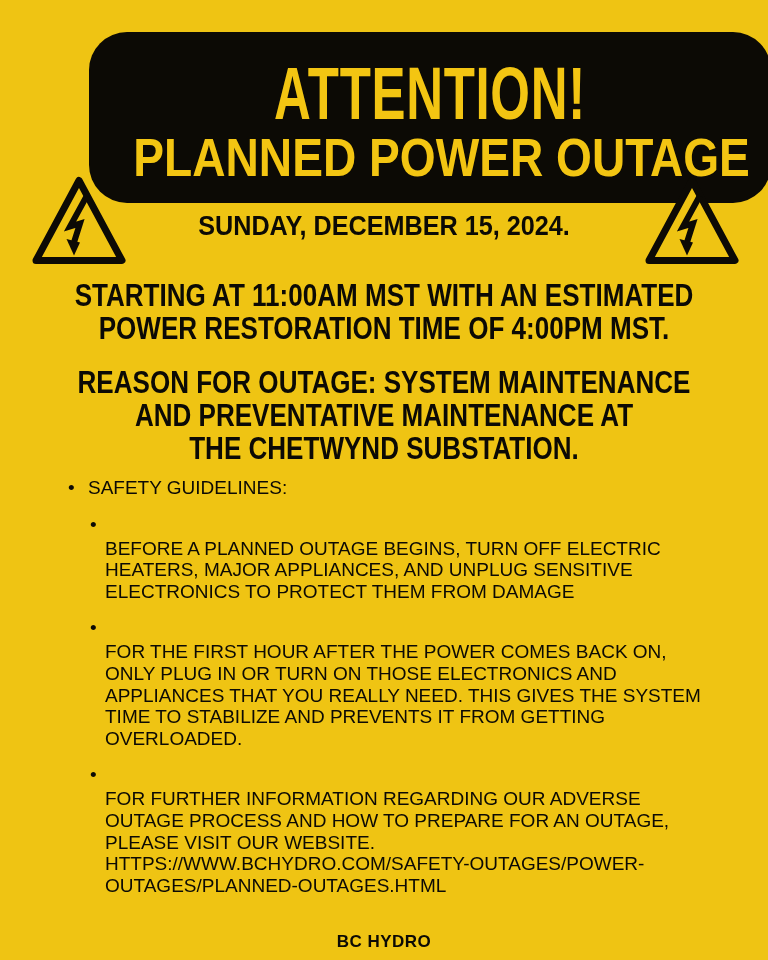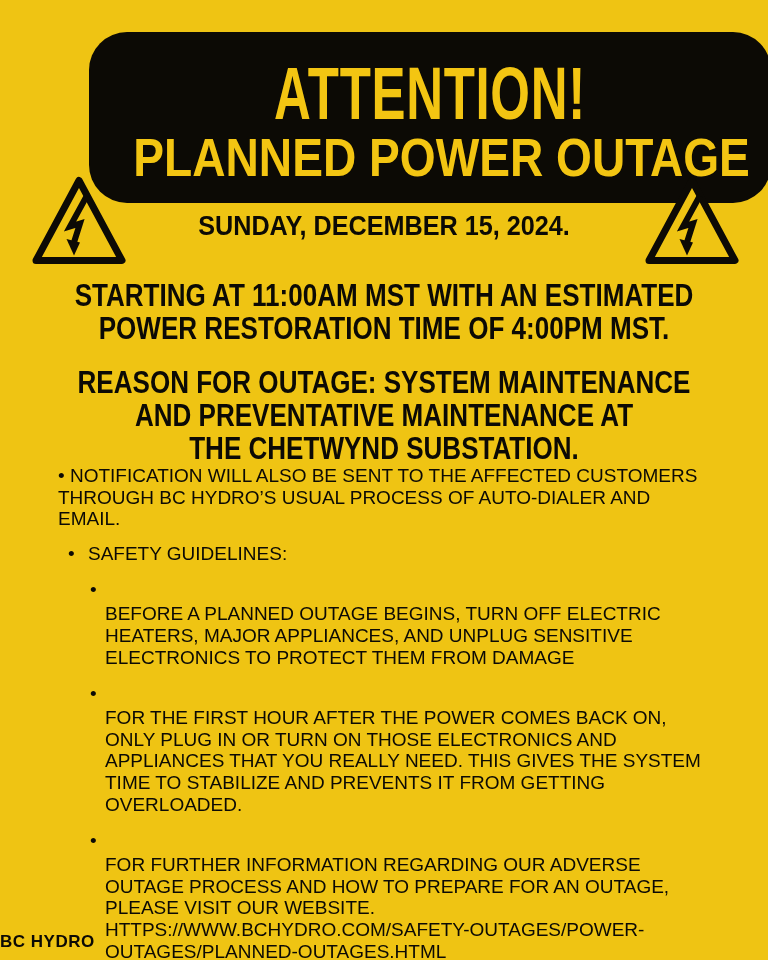--- a/index.html
+++ b/index.html
@@ -44,21 +44,21 @@
   .note{max-width:648px;margin:0 0 13px 0;}
   .li1{display:flex;margin:12px 0 0 10px;}
   .li1 .bullet{width:20px;flex:0 0 20px;}
   .li2{display:flex;margin:15px 0 0 32px;}
   .li2 .bullet{width:15px;flex:0 0 15px;}
   .li2 .li-text{max-width:600px;margin-top:24px;}
   .link{}
   .suffix{white-space:pre-wrap;}
   
   .footer{
-    position:absolute;left:0;top:932px;width:768px;text-align:left;
+    position:absolute;left:0;top:932px;width:768px;text-align:center;
     font-size:17px;font-weight:bold;letter-spacing:.5px;
   }
 </style>
 </head>
 <body>
 
 <div class="header-box">
   <div class="title1">ATTENTION!</div>
   <div class="title2">PLANNED POWER OUTAGE</div>
 </div>
@@ -87,21 +87,20 @@
 </div>
 
 <div class="c-head reason">
   <div>REASON FOR OUTAGE: SYSTEM MAINTENANCE</div>
   <div>AND PREVENTATIVE MAINTENANCE AT</div>
   <div>THE CHETWYND SUBSTATION.</div>
 </div>
 
 <div class="content">
 
-  <p class="note">• NOTIFICATION WILL ALSO BE SENT TO THE AFFECTED CUSTOMERS THROUGH BC HYDRO’S USUAL PROCESS OF AUTO-DIALER AND EMAIL.</p>
 
 
   <div class="li1">
     <span class="bullet">•</span>
     <span class="li-text">SAFETY GUIDELINES:</span>
   </div>
 
   <div class="li2">
     <span class="bullet">•</span>
     <span class="li-text">BEFORE A PLANNED OUTAGE BEGINS, TURN OFF ELECTRIC HEATERS, MAJOR APPLIANCES, AND UNPLUG SENSITIVE ELECTRONICS TO PROTECT THEM FROM DAMAGE</span>

